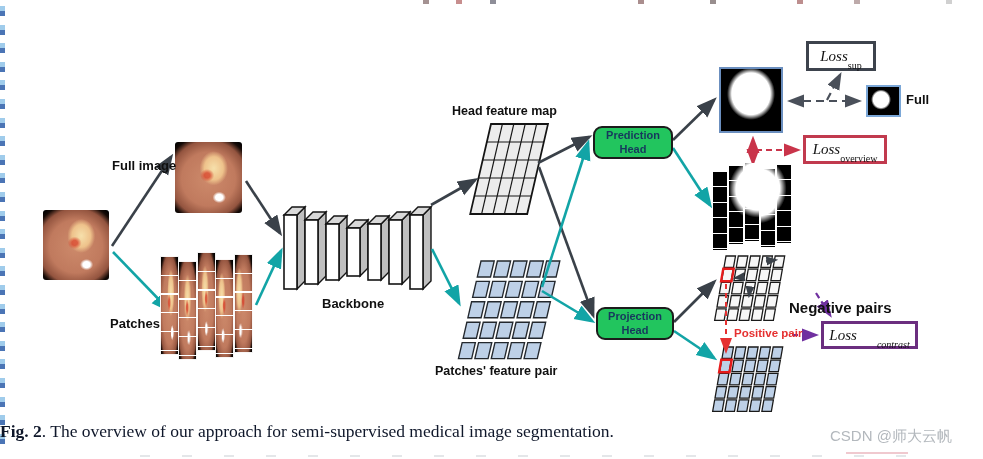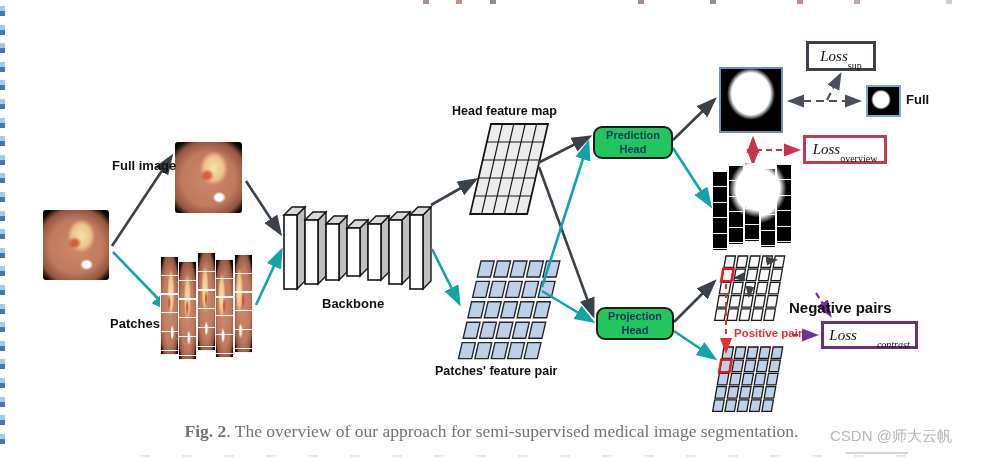--- a/index.html
+++ b/index.html
@@ -65,22 +65,22 @@
   
   .loss-box{background:#fff;display:flex;align-items:center;justify-content:center;
     font-family:"Liberation Serif",serif;font-size:15px;color:#111;}
   .loss-base{font-style:italic;}
   .loss-sub{font-size:10px;vertical-align:sub;position:relative;top:4px;margin-top:10px;}
   .loss-sub.it{font-style:italic;padding-left:20px;}
   .loss-sup-box{left:806px;top:41px;width:70px;height:30px;border:3px solid var(--loss_sup_border);}
   .loss-consist-box{left:803px;top:135px;width:84px;height:29px;border:3px solid var(--loss_consist_border);}
   .loss-contrast-box{left:821px;top:321px;width:97px;height:28px;border:3.5px solid var(--loss_contrast_border);}
   
-  .caption{left:0;top:421px;width:983px;text-align:center;font-family:"Liberation Serif",serif;
-    font-size:17.5px;color:#737373;}
+  .caption{left:0;top:421px;width:983px;text-align:left;font-family:"Liberation Serif",serif;
+    font-size:17.5px;color:#0f172a;}
   .caption b{font-weight:bold;}
   .watermark{left:830px;top:427px;font-size:15px;color:#b3b8bd;white-space:nowrap;}
   
   svg.layer{position:absolute;left:0;top:0;pointer-events:none;}
   .ln-dark{stroke:var(--arrow_dark);stroke-width:2.6;fill:none;}
   .ln-teal{stroke:var(--arrow_teal);stroke-width:2.6;fill:none;}
   .ln-gray-d{stroke:var(--dashed_gray);stroke-width:2.2;fill:none;stroke-dasharray:8 5;}
   .ln-red-d{stroke:var(--dashed_red);stroke-width:2.2;fill:none;stroke-dasharray:6 4;}
   .ln-bred-d{stroke:var(--positive_red);stroke-width:2;fill:none;stroke-dasharray:5 4;}
   .ln-purp-d{stroke:var(--purple_arrow);stroke-width:2.2;fill:none;stroke-dasharray:6 4;}

